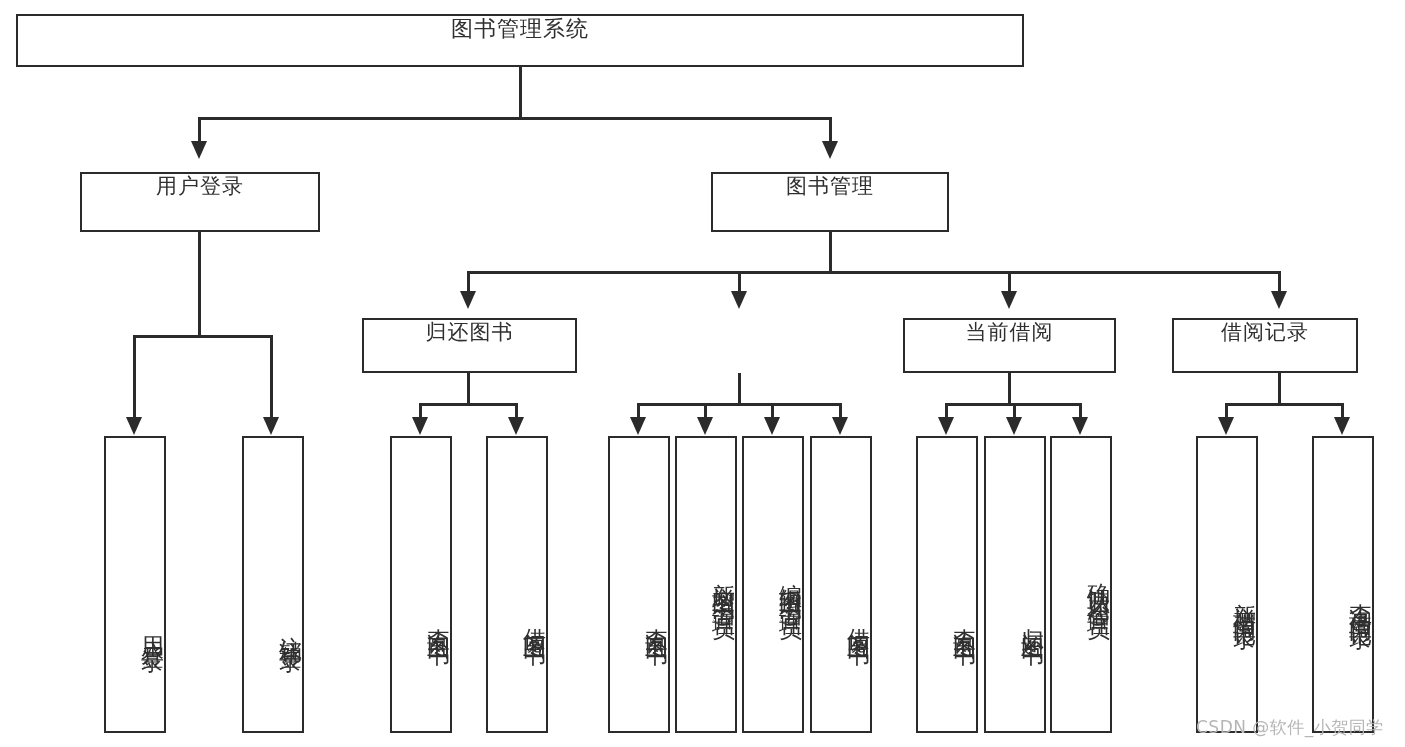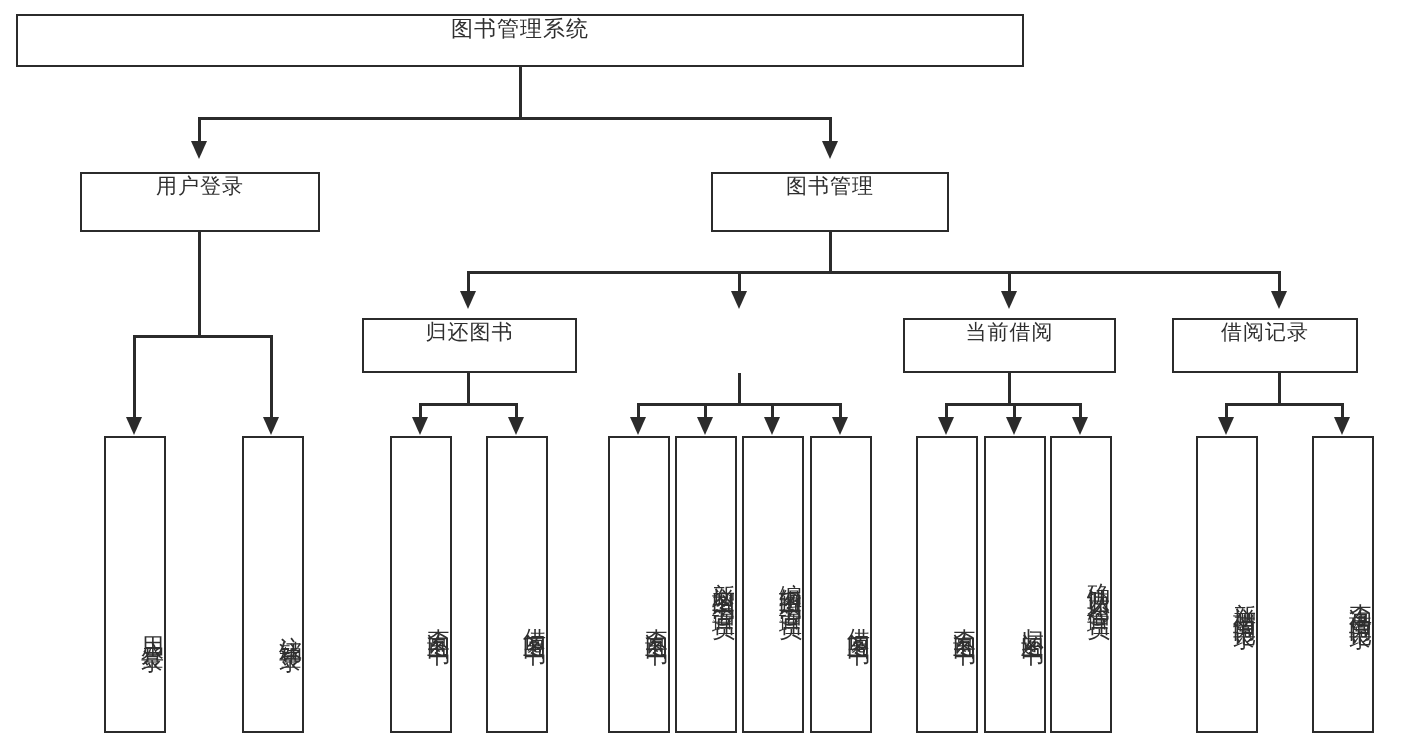--- a/index.html
+++ b/index.html
@@ -201,14 +201,17 @@
     <span>确认归还（管理员）</span>
   </div>
 
   <div class="node v" style="left:1196px; top:436px; width:62px; height:297px; padding-top:30px;">
     <span>新增借阅记录</span>
   </div>
   <div class="node v" style="left:1312px; top:436px; width:62px; height:297px; padding-top:30px;">
     <span>查询借阅记录</span>
   </div>
 
+  <div class="wm" style="left:1196px; top:716px;">
+    <span>CSDN @软件_小贺同学</span>
+  </div>
 
 </div>
 
 </body></html>

